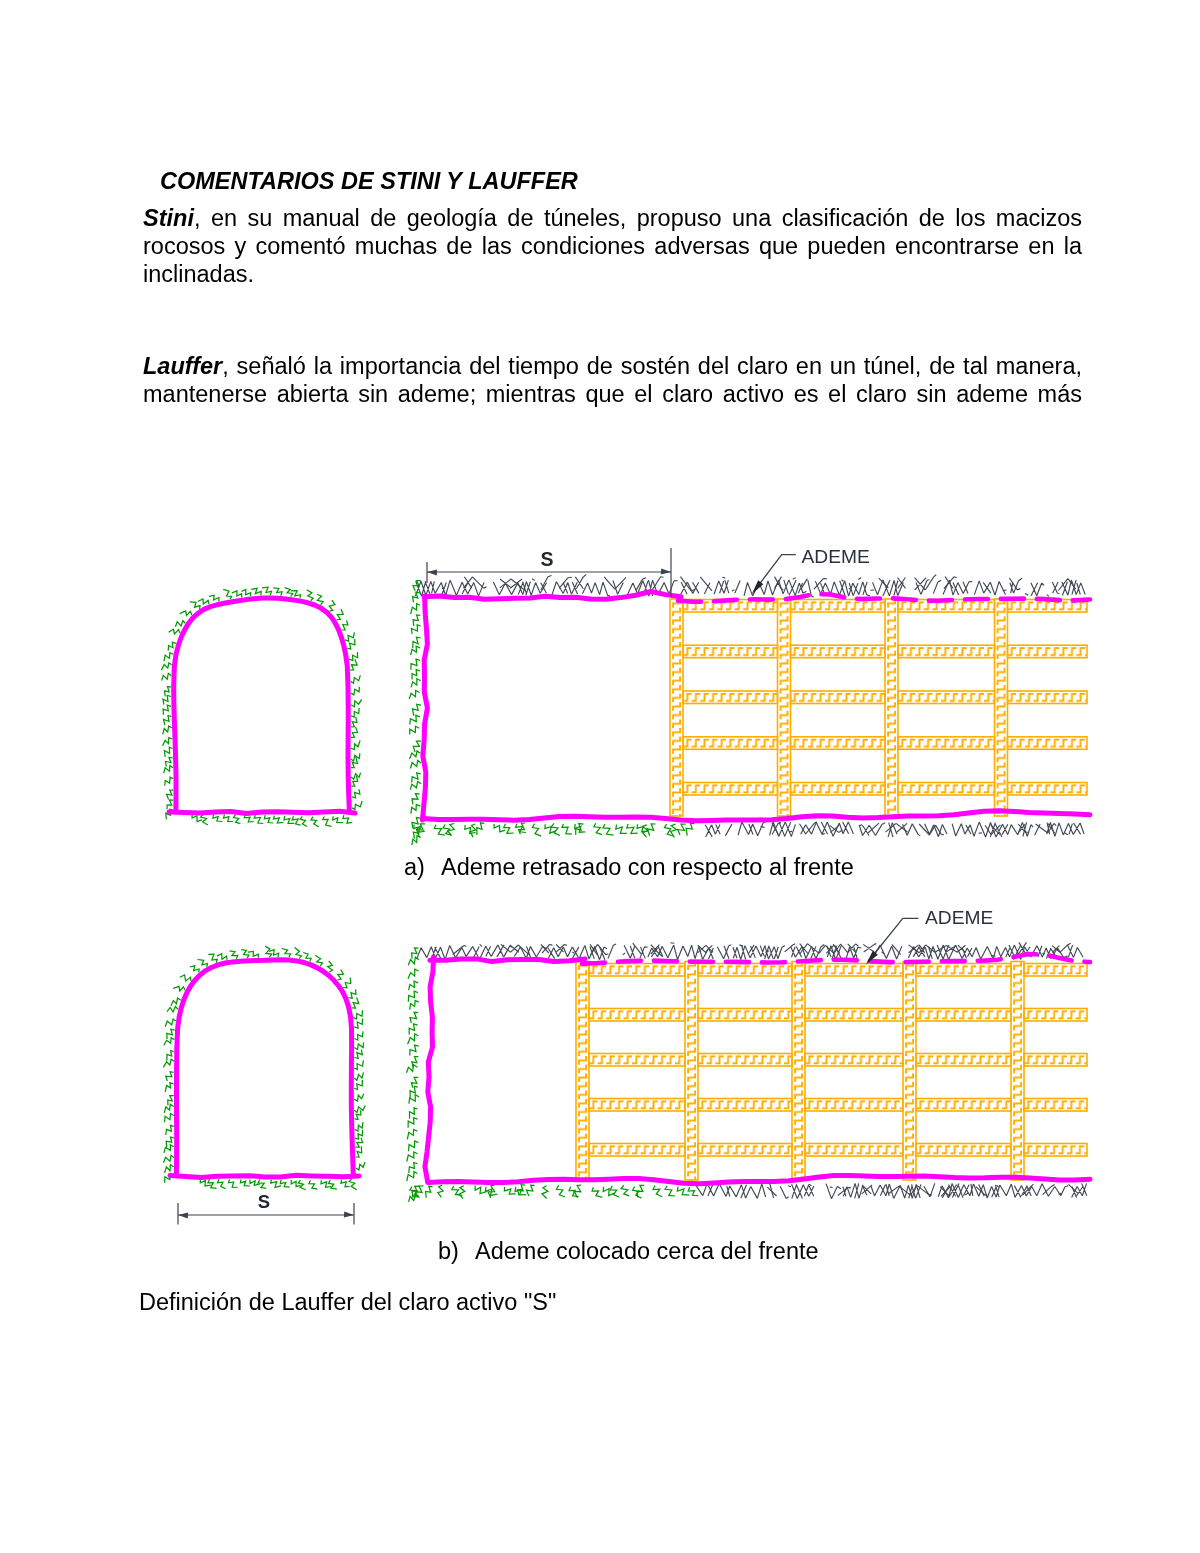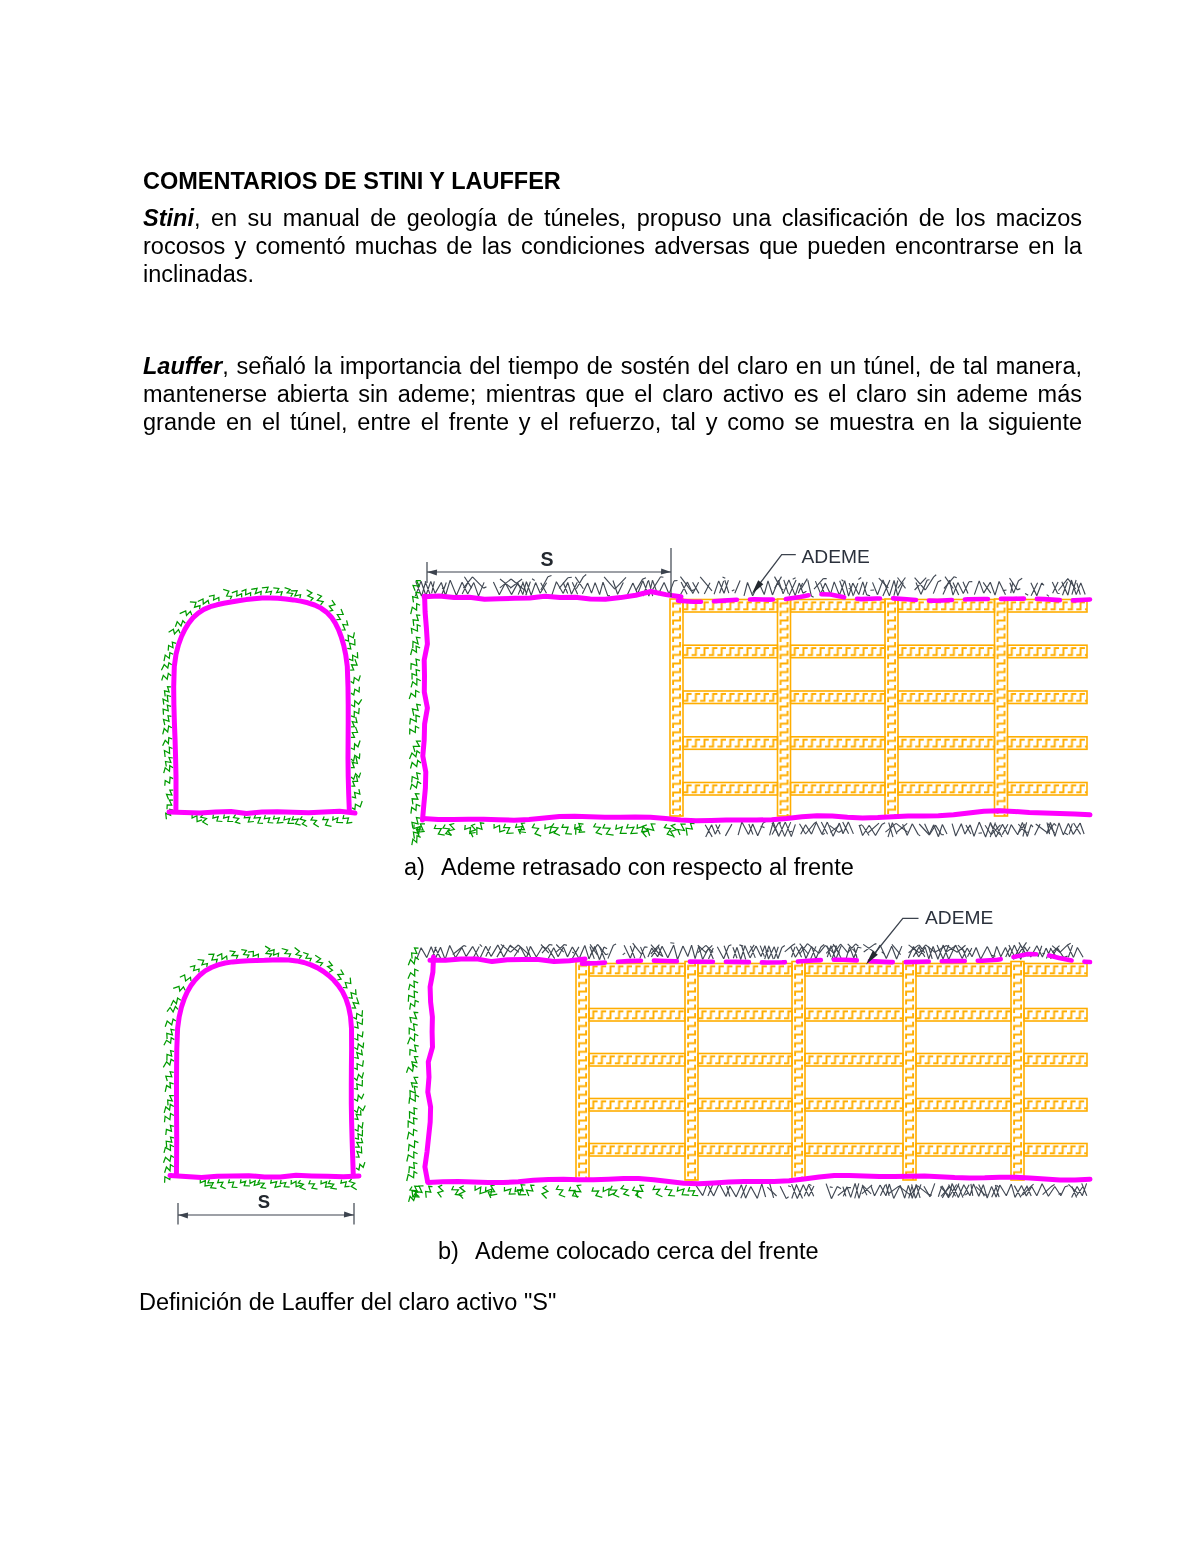--- a/index.html
+++ b/index.html
@@ -2,32 +2,31 @@
 <html><head><meta charset="utf-8"><title>doc</title>
 <style>
 html,body{margin:0;padding:0;background:#fff}
 body{width:1200px;height:1553px;position:relative;font-family:"Liberation Sans",sans-serif;color:#000;overflow:hidden}
 .par{position:absolute;left:143px;width:939px;font-size:23.5px;line-height:28.3px}
 .par .j{text-align:justify;text-align-last:justify}
 .abs{position:absolute;white-space:nowrap}
 </style></head>
 <body>
 
-<div class="abs" style="left:143px;top:166.6px;font-size:23.5px;line-height:28.3px;font-weight:bold;">COMENTARIOS DE STINI Y LAUFFER</div>
+<div class="abs" style="left:160px;top:166.6px;font-size:23.5px;line-height:28.3px;font-weight:bold;font-style:italic">COMENTARIOS DE STINI Y LAUFFER</div>
 
 <div class="par" style="top:203.9px">
     <div class="j"><b><i>Stini</i></b>, en su manual de geología de túneles, propuso una clasificación de los macizos</div>
     <div class="j">rocosos y comentó muchas de las condiciones adversas que pueden encontrarse en la</div>
     <div class="l">inclinadas.</div>
   </div>
 
 <div class="par" style="top:351.6px">
     <div class="j"><b><i>Lauffer</i></b>, señaló la importancia del tiempo de sostén del claro en un túnel, de tal manera,</div>
     <div class="j">mantenerse abierta sin ademe; mientras que el claro activo es el claro sin ademe más</div>
-    <div class="j">grande en el túnel, entre el frente y el refuerzo, tal y como se muestra en la siguiente</div>
   </div>
 
 <svg width="1200" height="1553" viewBox="0 0 1200 1553" style="position:absolute;left:0;top:0">
 <defs>
 <pattern id="zzh" width="8.6" height="12.5" patternUnits="userSpaceOnUse">
   <path d="M-0.3,9.9 H4.3 V2.9 H8.9" fill="none" stroke="#FFAD00" stroke-width="1.9"></path>
 </pattern>
 <pattern id="zzv" width="13" height="8.6" patternUnits="userSpaceOnUse">
   <path d="M10.1,-0.3 V4.3 H3.1 V8.9" fill="none" stroke="#FFAD00" stroke-width="1.9"></path>
 </pattern>

